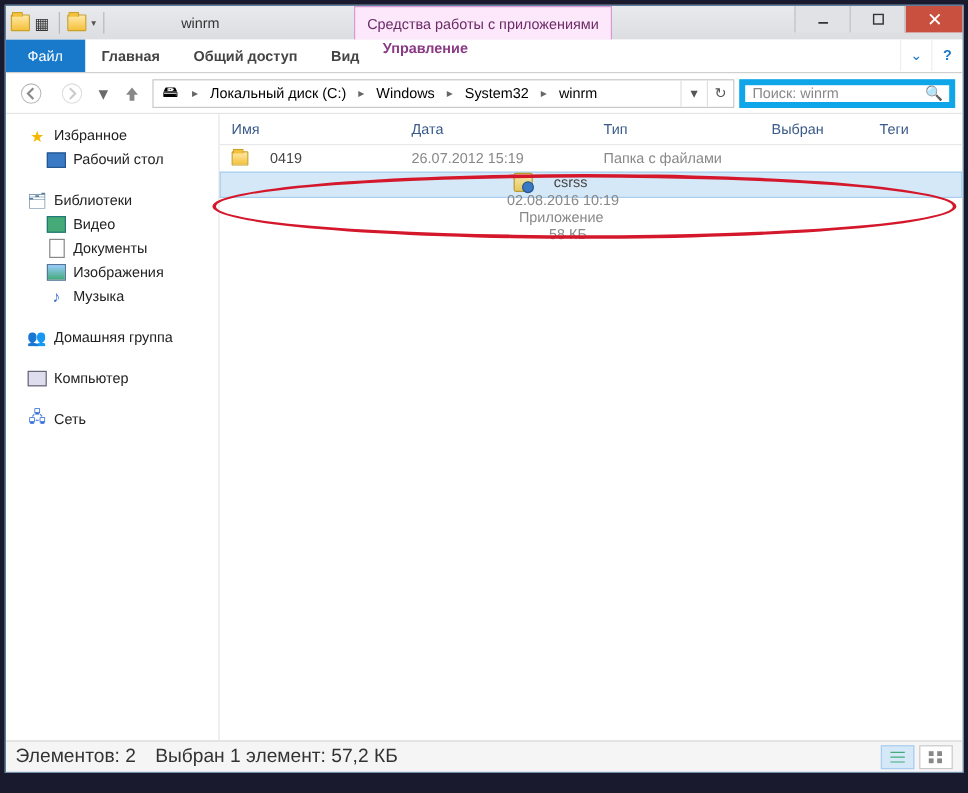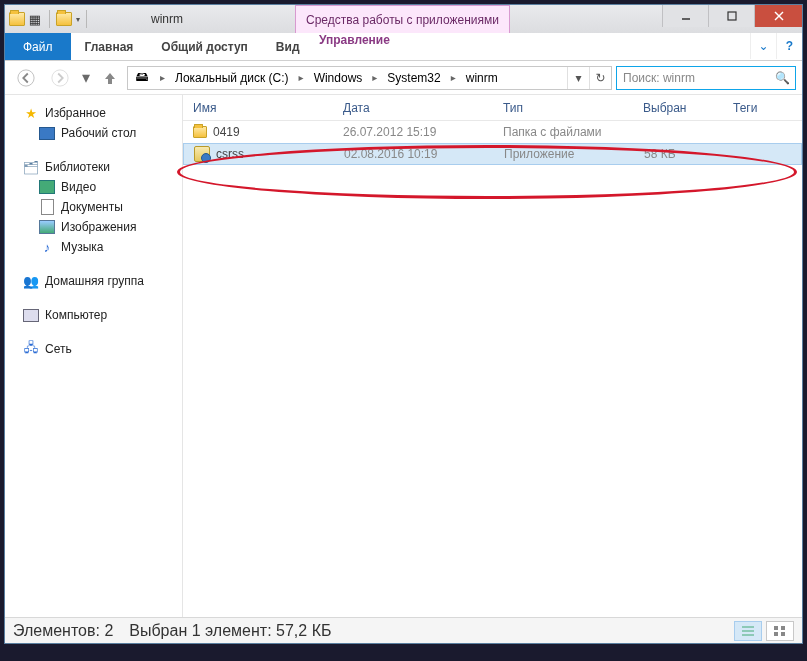--- a/index.html
+++ b/index.html
@@ -26,21 +26,21 @@
   .ribbon .rbtn { width: 26px; height: 26px; display: flex; align-items: center; justify-content: center; color: #1979ca; border-left: 1px solid #eee; }
   
   .navrow { height: 34px; background: #fff; display: flex; align-items: center; padding: 4px 6px; gap: 4px; border-bottom: 1px solid #e5e5e5; }
   .navbtn { width: 26px; height: 26px; border-radius: 3px; display: flex; align-items: center; justify-content: center; color: #6a6a6a; }
   .navbtn.big { width: 30px; height: 30px; }
   .addr { flex: 1; height: 24px; border: 1px solid #c8c8c8; display: flex; align-items: center; font-size: 12px; background: #fff; overflow: hidden; }
   .addr .seg { padding: 0 6px; display: flex; align-items: center; gap: 4px; height: 100%; white-space: nowrap; }
   .addr .chev { color: #666; font-size: 10px; padding: 0 4px; }
   .addr .end { margin-left: auto; display: flex; }
   .addr .abtn { width: 22px; height: 22px; display: flex; align-items: center; justify-content: center; color: #555; border-left: 1px solid #e0e0e0; }
-  .search { width: 180px; height: 24px; border: 1px solid #0ea5e9; display: flex; align-items: center; font-size: 12px; color: #888; padding-left: 6px; }
+  .search { width: 180px; height: 24px; border: 5px solid #0ea5e9; display: flex; align-items: center; font-size: 12px; color: #888; padding-left: 6px; }
   .search .mag { margin-left: auto; width: 24px; text-align: center; color: #555; }
   
   .body { flex: 1; display: flex; min-height: 0; background: #fff; }
   .sidebar { width: 178px; border-right: 1px solid #e5e5e5; padding: 8px 4px; font-size: 12px; color: #222; overflow: hidden; }
   .side-group { margin-bottom: 14px; }
   .side-head, .side-item { display: flex; align-items: center; gap: 6px; padding: 2px 4px 2px 14px; height: 20px; }
   .side-item { padding-left: 30px; }
   .ico { width: 16px; height: 16px; display: inline-flex; align-items: center; justify-content: center; font-size: 13px; }
   .star { color: #f5b800; }
   .lib { color: #5a7fa0; }
@@ -54,22 +54,22 @@
   .desk::before { content:""; width:14px; height:11px; background:#3a79c4; border:1px solid #25588f; display:block; }
   .recent::before { content:""; width:14px; height:11px; background:#c9d4e4; border:1px solid #7a8aa4; display:block; }
   
   .filepane { flex: 1; display: flex; flex-direction: column; position: relative; }
   .cols { height: 26px; border-bottom: 1px solid #e8e8e8; display: flex; align-items: center; font-size: 12px; color: #3a5a8a; }
   .col { padding-left: 10px; }
   .c-name { width: 150px; } .c-date { width: 160px; } .c-type { width: 140px; } .c-size { width: 90px; } .c-tags { flex:1; }
   .rows { position: relative; }
   .row { display: flex; align-items: center; height: 22px; font-size: 12px; color: #444; }
   .row .cell { padding-left: 10px; }
-  .row .c-name { display: flex; align-items: center; gap: 6px; }
-  .row.sel { background: #d5e8f7; border: 1px solid #a8cdee; }
+  .row .c-name { display: flex; align-items: center; gap: 18px; }
+  .row.sel { background: #d5e8f7; border: 1px solid #a8cdee; flex-direction: column; }
   .row .dim { color: #888; }
   .exe-ico { width:16px; height:16px; background: linear-gradient(#f7e9b0,#e6c85d); border:1px solid #b89a2a; border-radius:2px; position:relative; }
   .exe-ico::after { content:""; position:absolute; right:-2px; bottom:-2px; width:8px; height:8px; background:#3a79c4; border-radius:50%; border:1px solid #25588f; }
   
   .ellipse { position: absolute; left: -6px; top: 24px; width: 620px; height: 54px; border: 3px solid #d4172b; border-radius: 50%; pointer-events: none; }
   
   .status { height: 26px; border-top: 1px solid #d8d8d8; display: flex; align-items: center; font-size: 16px; color: #333; padding: 0 8px; background: #f5f5f5; }
   .status .spacer { flex:1; }
   .status .viewbtn { width: 28px; height: 20px; border: 1px solid #c8c8c8; margin-left: 4px; display:flex; align-items:center; justify-content:center; background:#fff; }
   .status .viewbtn.act { background:#d5e8f7; border-color:#a8cdee; }

